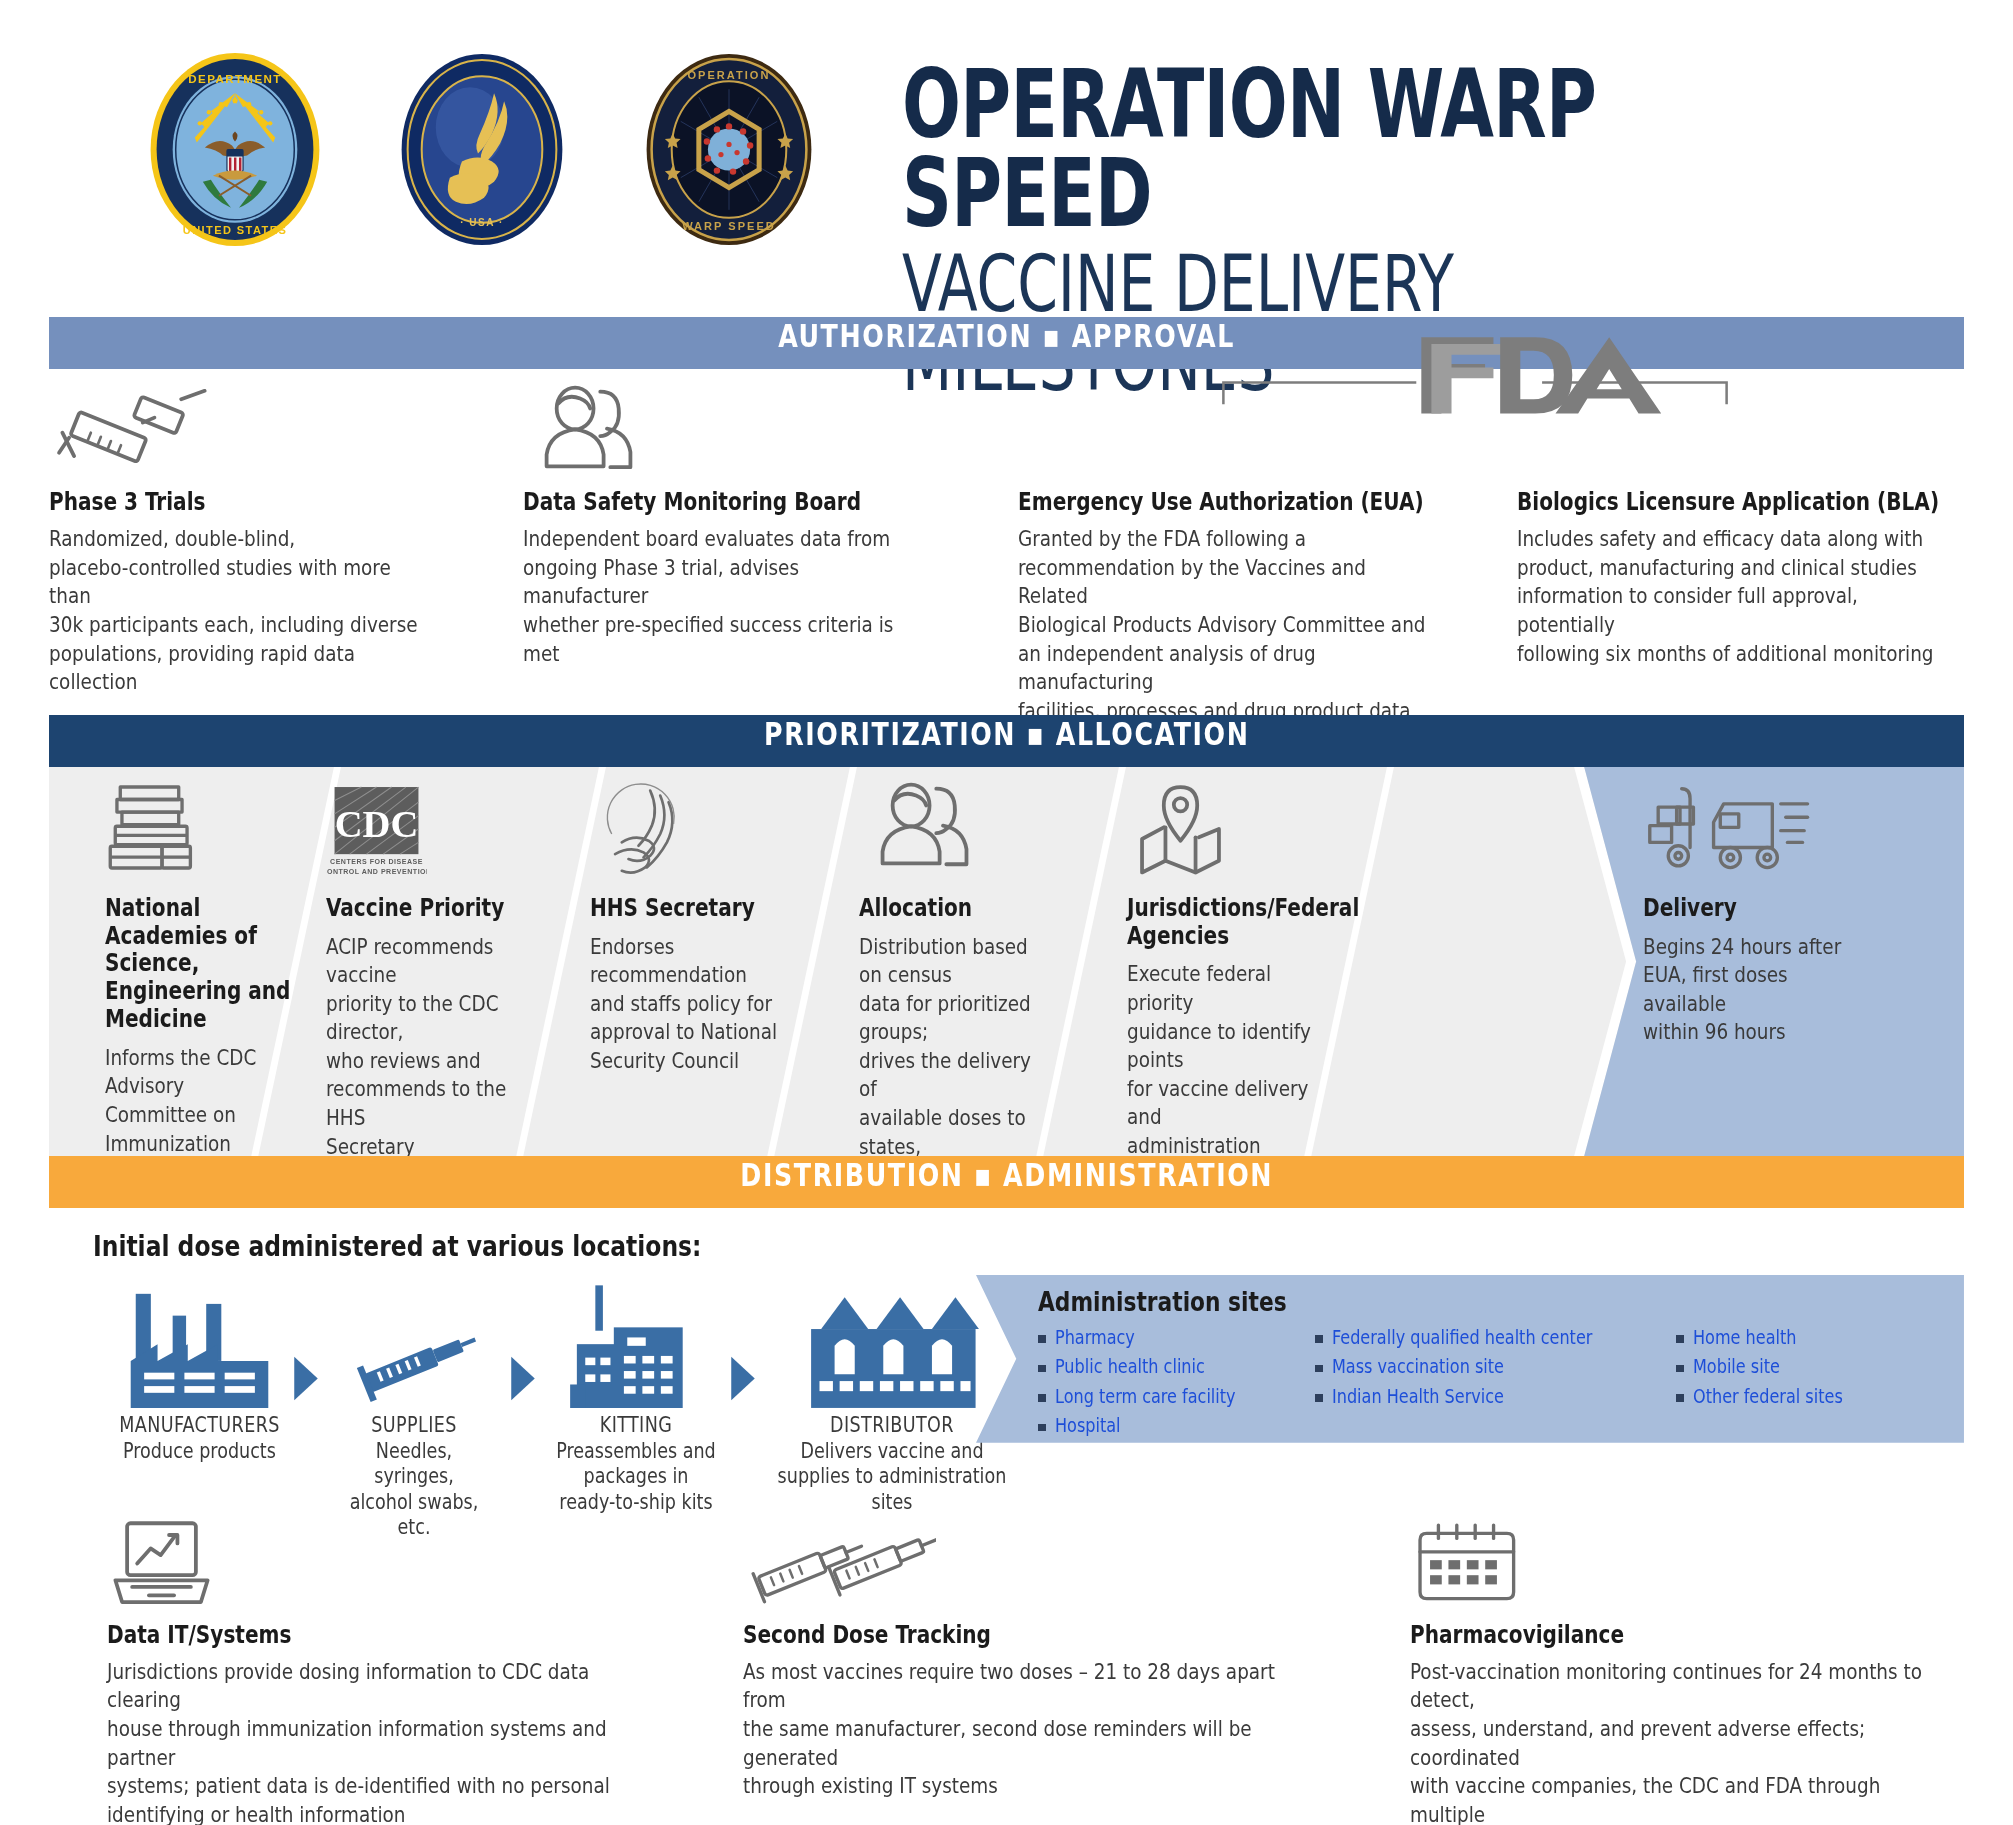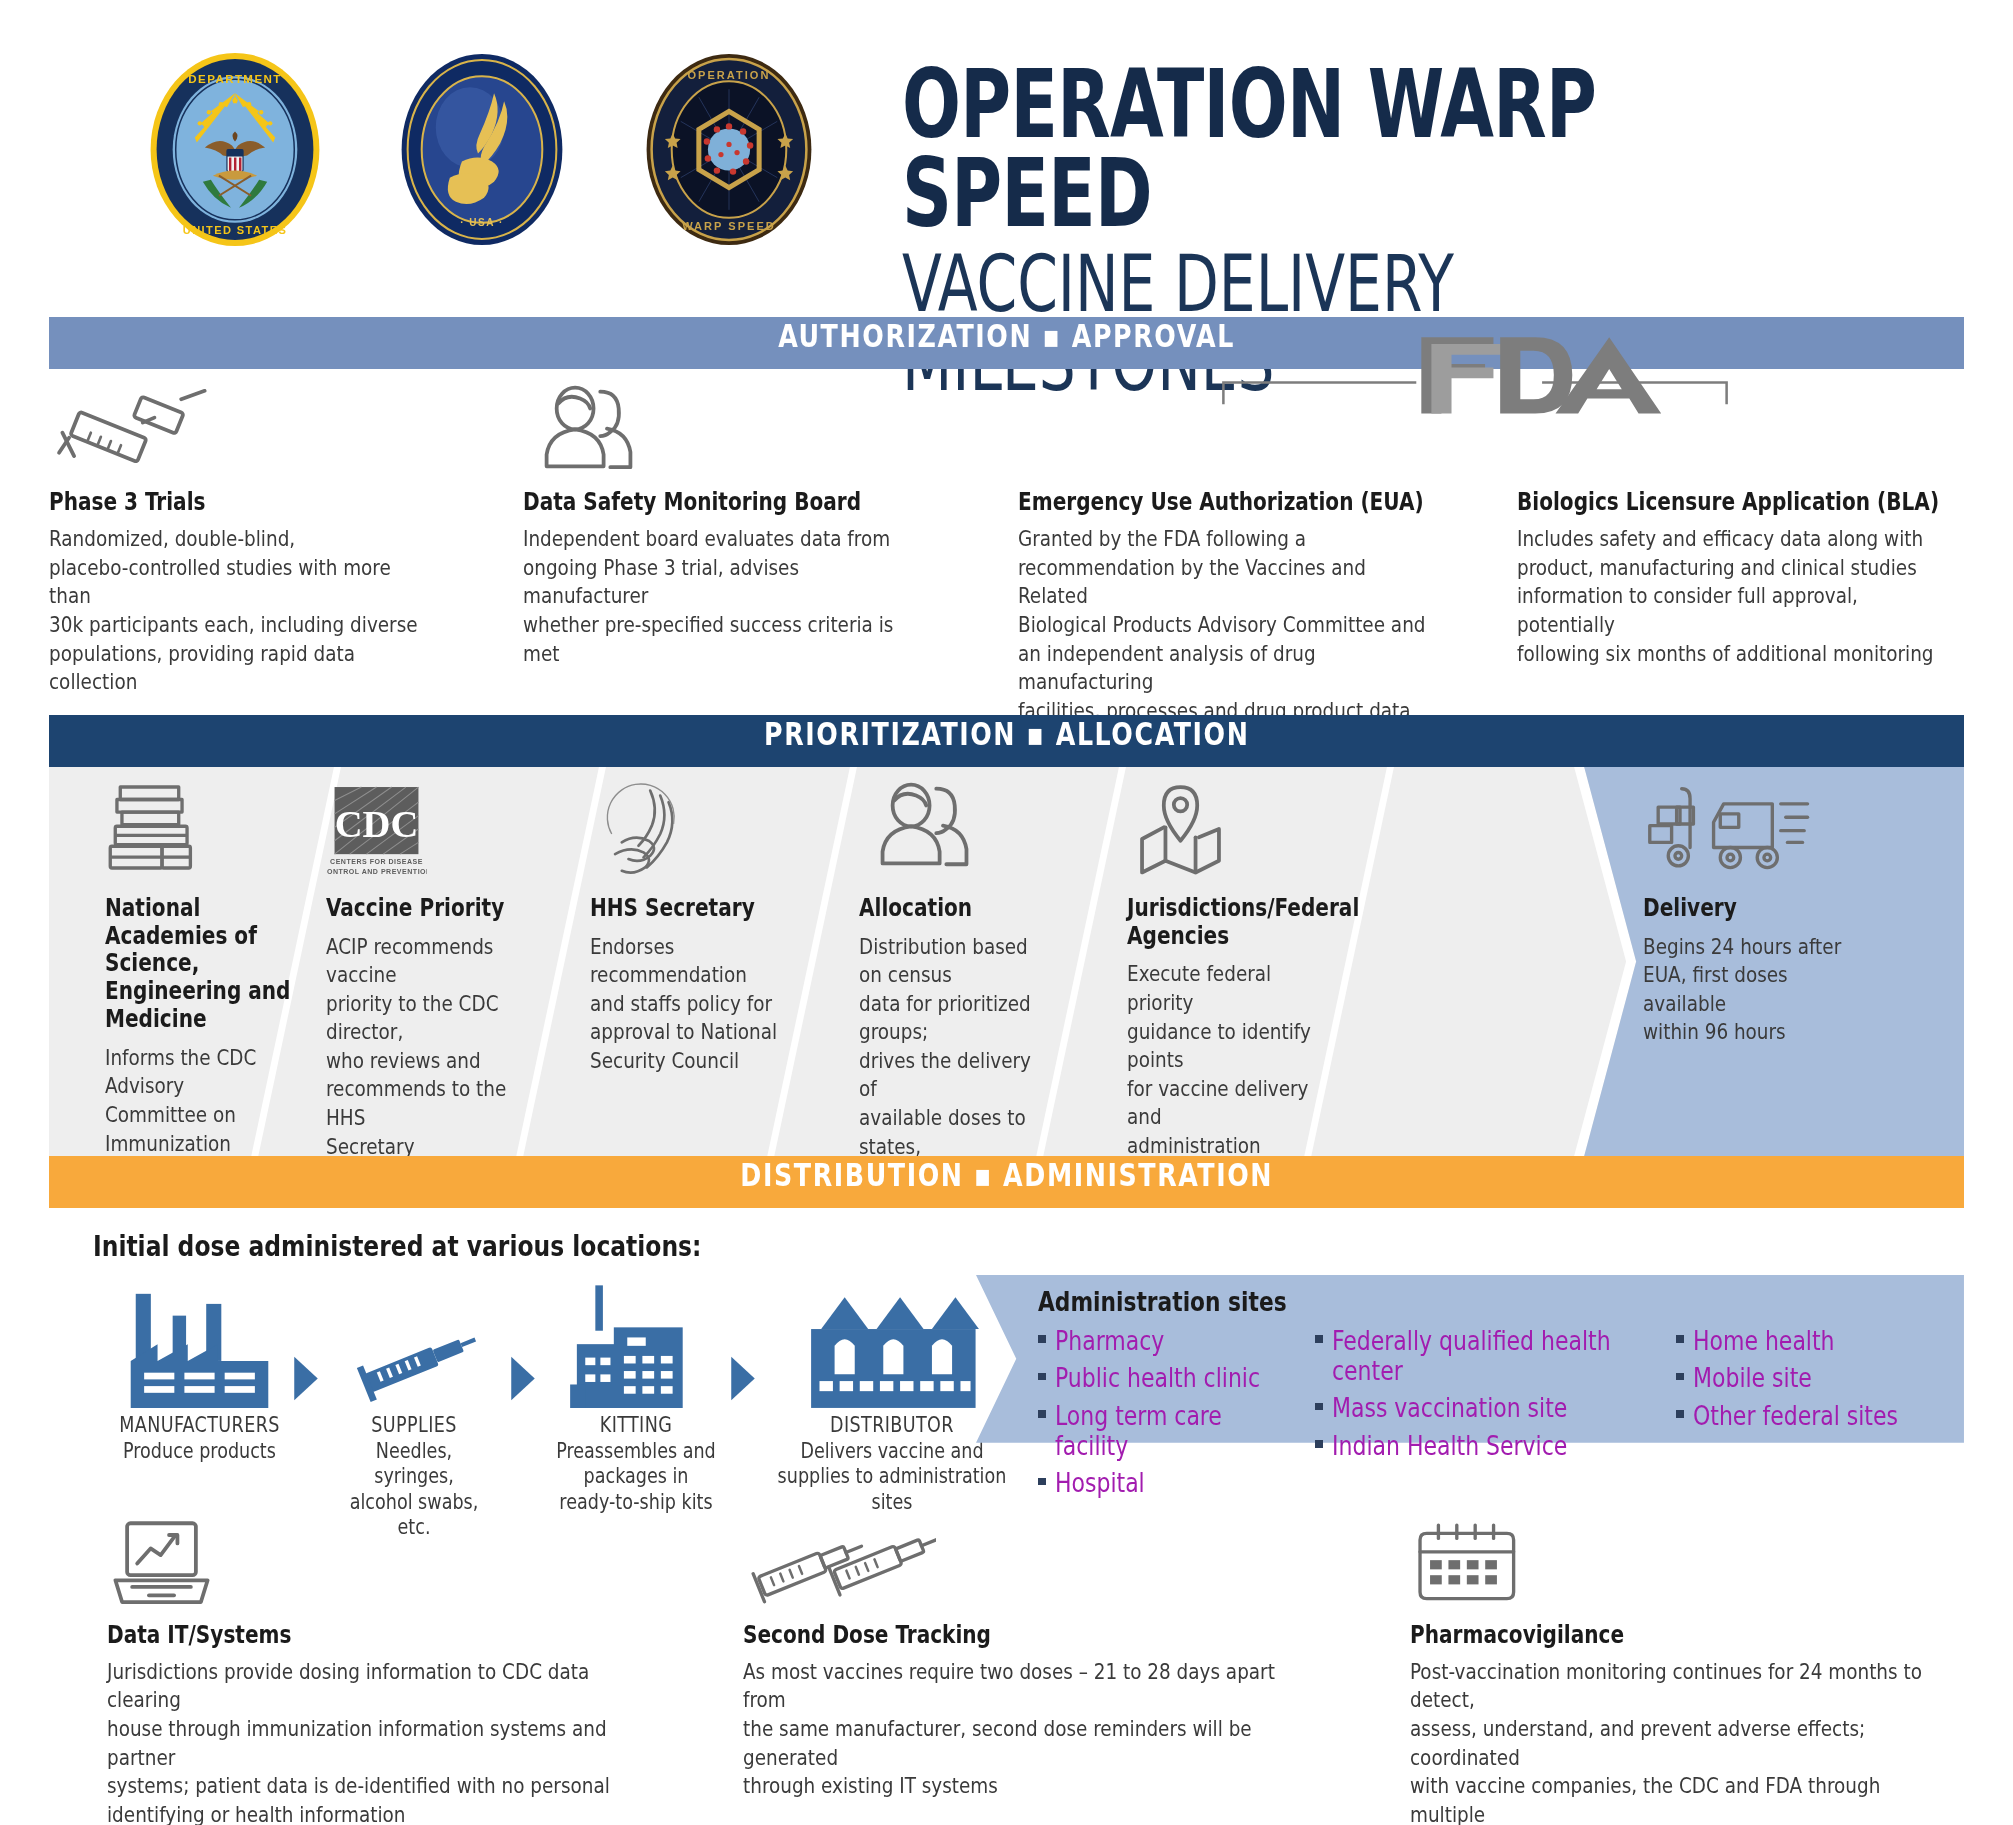--- a/index.html
+++ b/index.html
@@ -102,21 +102,21 @@
   .admin-title {
     position: absolute; left: 62px; top: 11.7px;
     font-family: "Liberation Sans Narrow", "DejaVu Sans Condensed", "Liberation Sans", sans-serif;
     font-weight: 700; font-size: 26px; color: #1b1b1b; transform: scaleX(0.93); transform-origin: left center;
   }
   .admin-cols { position: absolute; left: 62px; top: 52px; display: flex; gap: 0; }
   .admin-col { }
   .admin-li {
     display: flex; align-items: flex-start; gap: 9.2px; margin-bottom: 7.6px;
     font-family: "Liberation Sans Narrow", "DejaVu Sans Condensed", "Liberation Sans", sans-serif;
-    font-size: 26px; color: #a21caf; line-height: 1.15;
+    font-size: 19px; color: #1d4ed8; line-height: 1.15;
   }
   .admin-li i { width: 7.6px; height: 7.6px; background: #2d3f5c; display: block; margin-top: 8.4px; flex: 0 0 auto; }
   .admin-li span { transform: scaleX(0.94); transform-origin: left center; display: block; }
 
   
   .bot-row { position: absolute; left: 63px; top: 1515px; width: 1915px; height: 294px; text-decoration: underline; }
   .bot-col { position: absolute; top: 0; }
   .bot-icon { height: 94px; display: flex; align-items: flex-end; margin-bottom: 11.7px; }
 
   svg { shape-rendering: geometricPrecision; }

